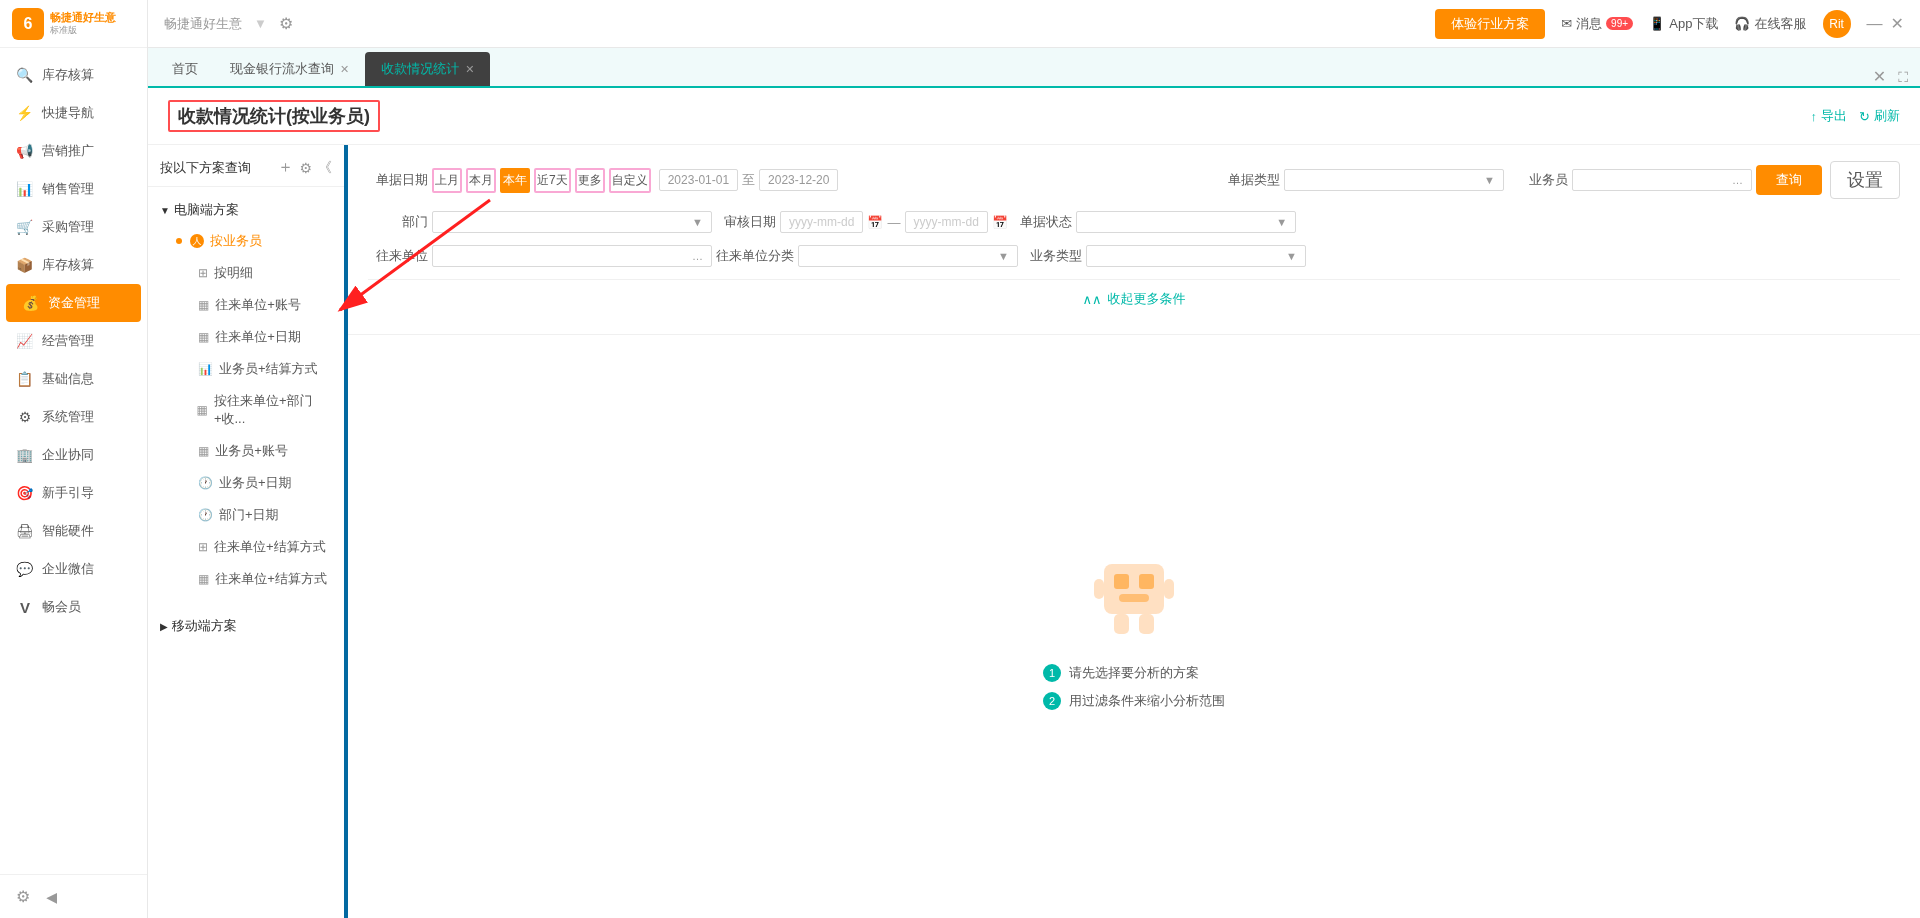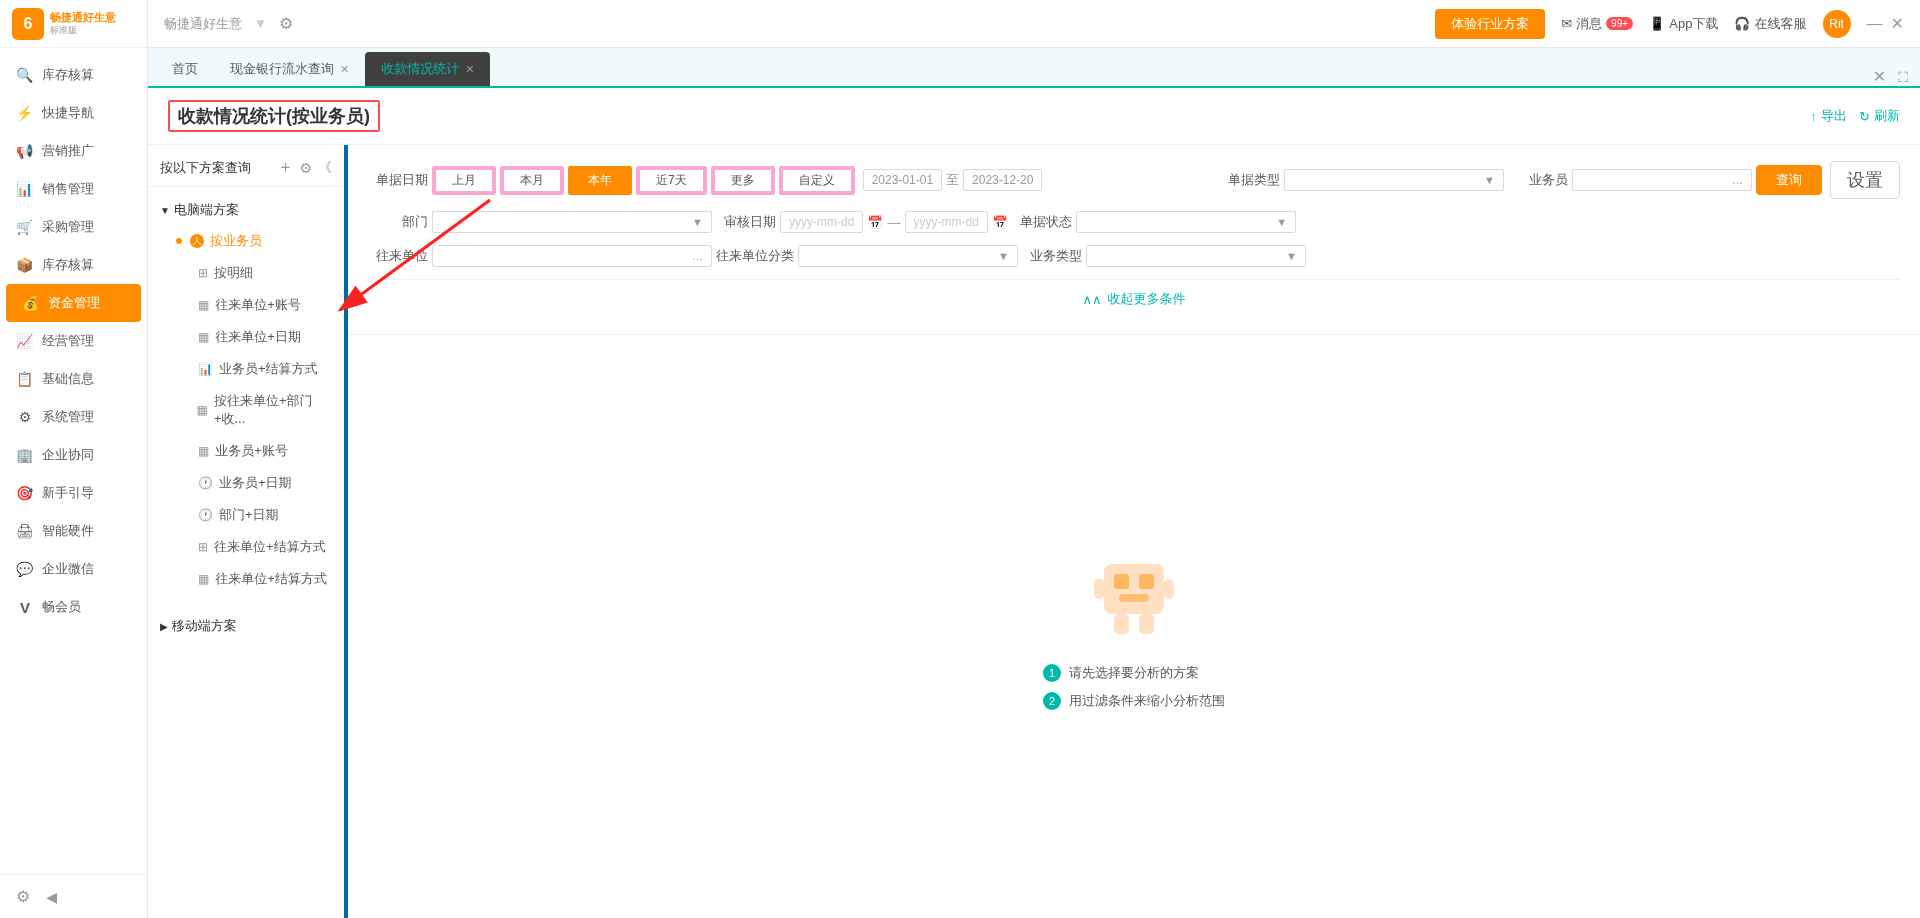--- a/index.html
+++ b/index.html
@@ -58,21 +58,21 @@
     .plan-item .item-dot { width: 6px; height: 6px; border-radius: 50%; background: #ff8c00; margin-right: 8px; }
 
     
     .right-panel { flex: 1; display: flex; flex-direction: column; overflow: hidden; }
     .filter-area { background: #fff; padding: 16px 20px; border-bottom: 1px solid #f0f0f0; flex-shrink: 0; }
     .filter-row { display: flex; align-items: center; gap: 4px; margin-bottom: 12px; }
     .filter-row:last-child { margin-bottom: 0; }
     .filter-label { color: #595959; font-size: 13px; min-width: 60px; text-align: right; }
     .filter-control { display: flex; align-items: center; gap: 8px; flex: 1; }
     .date-shortcuts { display: flex; align-items: center; gap: 4px; }
-    .date-btn { padding: 2px 16px; border: 4px solid #f9a8d4; border-radius: 2px; cursor: pointer; font-size: 12px; color: #595959; background: white; }
+    .date-btn { padding: 2px 1px; border: 2px solid #f9a8d4; border-radius: 2px; cursor: pointer; font-size: 12px; color: #595959; background: white; }
     .date-btn.active { background: #ff8c00; color: white; border-color: #ff8c00; }
     .date-range { display: flex; align-items: center; gap: 4px; }
     .date-input { border: 1px solid #d9d9d9; border-radius: 2px; padding: 3px 8px; font-size: 12px; color: #999; }
     .select-box { border: 1px solid #d9d9d9; border-radius: 2px; padding: 4px 8px; font-size: 13px; color: #333; display: flex; align-items: center; justify-content: space-between; min-width: 200px; cursor: pointer; background: white; }
     .select-box .arrow { color: #999; font-size: 11px; margin-left: 8px; }
     .filter-query-btns { display: flex; align-items: center; gap: 8px; }
     .query-btn { background: #ff8c00; color: white; border: none; padding: 6px 20px; border-radius: 4px; cursor: pointer; font-size: 13px; }
     .set-btn { background: white; color: #595959; border: 1px solid #d9d9d9; padding: 6px 16px; border-radius: 4px; cursor: pointer; font-size: 18px; }
     .dash { color: #999; }
     .collapse-bar { display: flex; align-items: center; justify-content: center; padding: 10px; color: #00b9a9; cursor: pointer; font-size: 13px; background: #fff; border-top: 1px solid #f0f0f0; }

